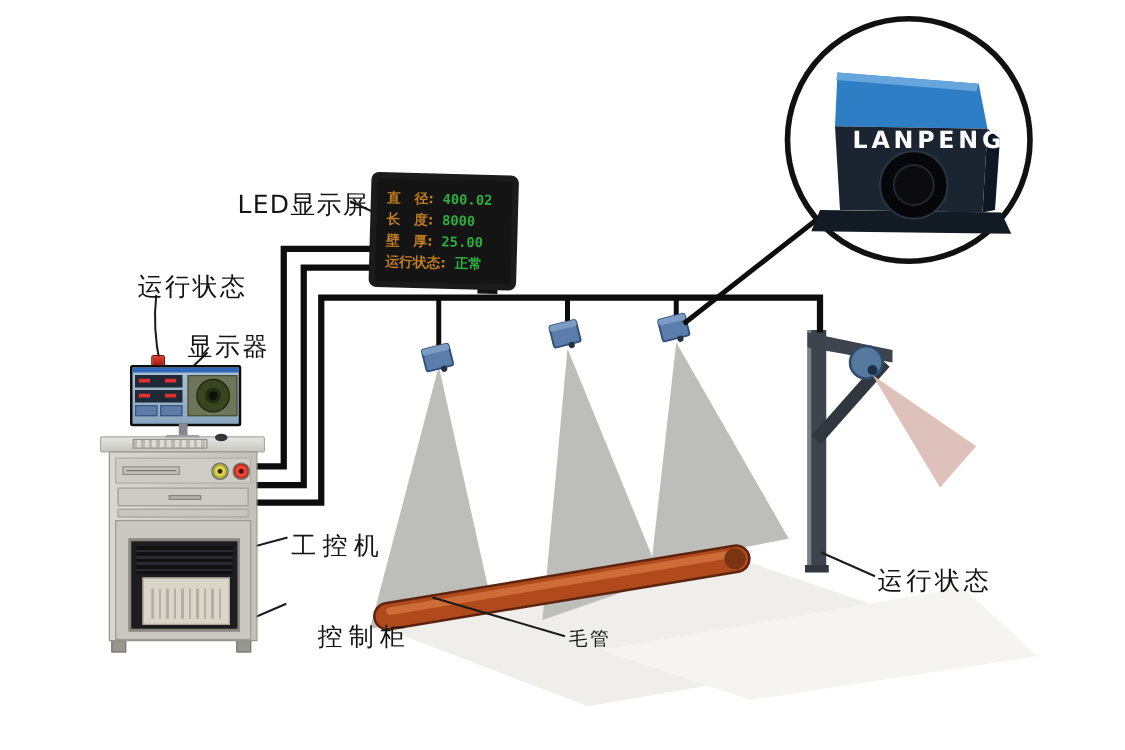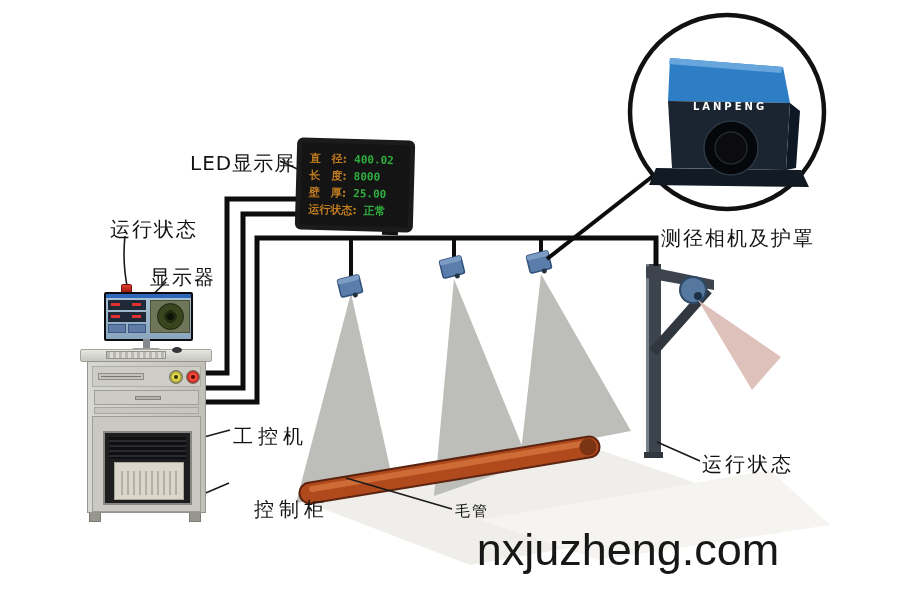--- a/index.html
+++ b/index.html
@@ -53,21 +53,21 @@
   #door{position:absolute;left:4px;top:54px;width:109px;height:96px;background:#c9c9c1;border:1px solid #9d9d95;box-sizing:border-box;}
   #window{position:absolute;left:10px;top:14px;width:89px;height:74px;background:#1d1d20;border:2px solid #888880;box-sizing:border-box;}
   #window .slots{position:absolute;left:4px;top:4px;width:77px;height:22px;
                  background:repeating-linear-gradient(#101013 0 3px,#2a2a30 3px 5px);}
   #ipc-box{position:absolute;left:9px;top:29px;width:70px;height:38px;background:#dad6ca;border:1px solid #aaa69a;box-sizing:border-box;}
   #ipc-box .vents{position:absolute;left:6px;top:8px;width:56px;height:24px;
                   background:repeating-linear-gradient(90deg,rgba(0,0,0,.18) 0 2px,transparent 2px 6px);}
   .foot{position:absolute;width:12px;height:10px;background:#97978f;border:1px solid #7c7c74;box-sizing:border-box;z-index:2;}
   
   #brand{position:absolute;left:682px;top:101px;width:96px;z-index:4;text-align:center;color:#fff;
-         font-size:10px;font-weight:bold;letter-spacing:3px;}
+         font-size:19px;font-weight:bold;letter-spacing:3px;}
   
   #watermark{position:absolute;left:428px;top:524px;width:400px;z-index:5;text-align:center;
              color:#171717;font-size:45px;letter-spacing:0;font-family:"Liberation Sans","DejaVu Sans",sans-serif;}
 </style>
 </head>
 <body>
 
 <div id="scene">
 
   <svg id="shapes" width="900" height="600" viewBox="0 0 900 600">
@@ -143,21 +143,20 @@
       <polygon points="668,101 790,103 786,170 672,168" fill="#1a2531"></polygon>
       <polygon points="656,168 801,170 809,187 649,185" fill="#121a24"></polygon>
       <circle cx="731" cy="148" r="27" fill="#05070a" stroke="#2b3742" stroke-width="1.5"></circle>
       <circle cx="731" cy="148" r="16" fill="#0c0c0f" stroke="#23292f" stroke-width="1.5"></circle>
     </g>
   </svg>
 
   <div class="lbl" style="left:190px;top:150px;letter-spacing:1px;">LED显示屏</div>
   <div class="lbl" style="left:110px;top:216px;letter-spacing:2px;">运行状态</div>
   <div class="lbl" style="left:150px;top:264px;letter-spacing:2px;">显示器</div>
-  <div class="lbl" style="left:661px;top:225px;letter-spacing:2px;">测径相机及护罩</div>
   <div class="lbl" style="left:233px;top:423px;letter-spacing:5px;">工控机</div>
   <div class="lbl" style="left:230px;top:496px;letter-spacing:5px;margin-left:24px;">控制柜</div>
   <div class="lbl" style="left:702px;top:451px;">运行状态</div>
   <div class="lbl" style="left:455px;top:502px;font-size:15px;letter-spacing:2px;">毛管</div>
 
   <div id="led-foot"></div>
   <div id="led">
     <div class="row">
       <span class="k">直　径:</span>
       <span class="v">400.02</span>
@@ -220,15 +219,14 @@
         <div class="slots"></div>
         <div id="ipc-box">
           <div class="vents"></div>
         </div>
       </div>
     </div>
   </div>
 
   <div id="brand">LANPENG</div>
 
-  <div id="watermark">nxjuzheng.com</div>
 
 </div>
 
 </body></html>

